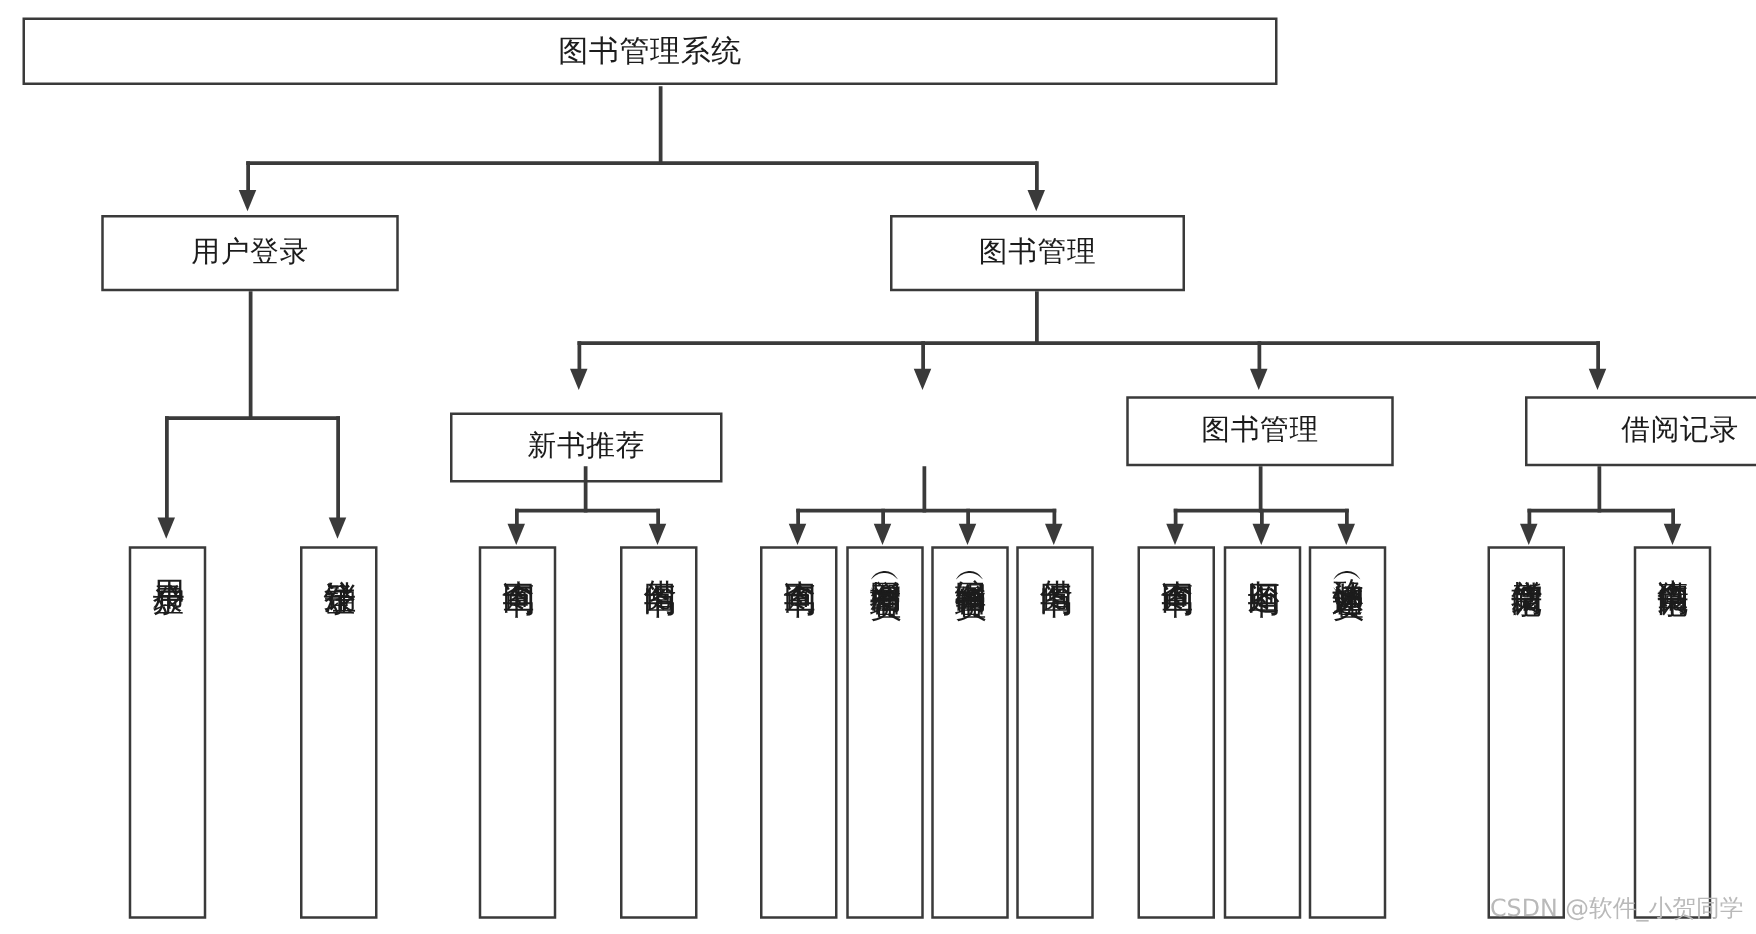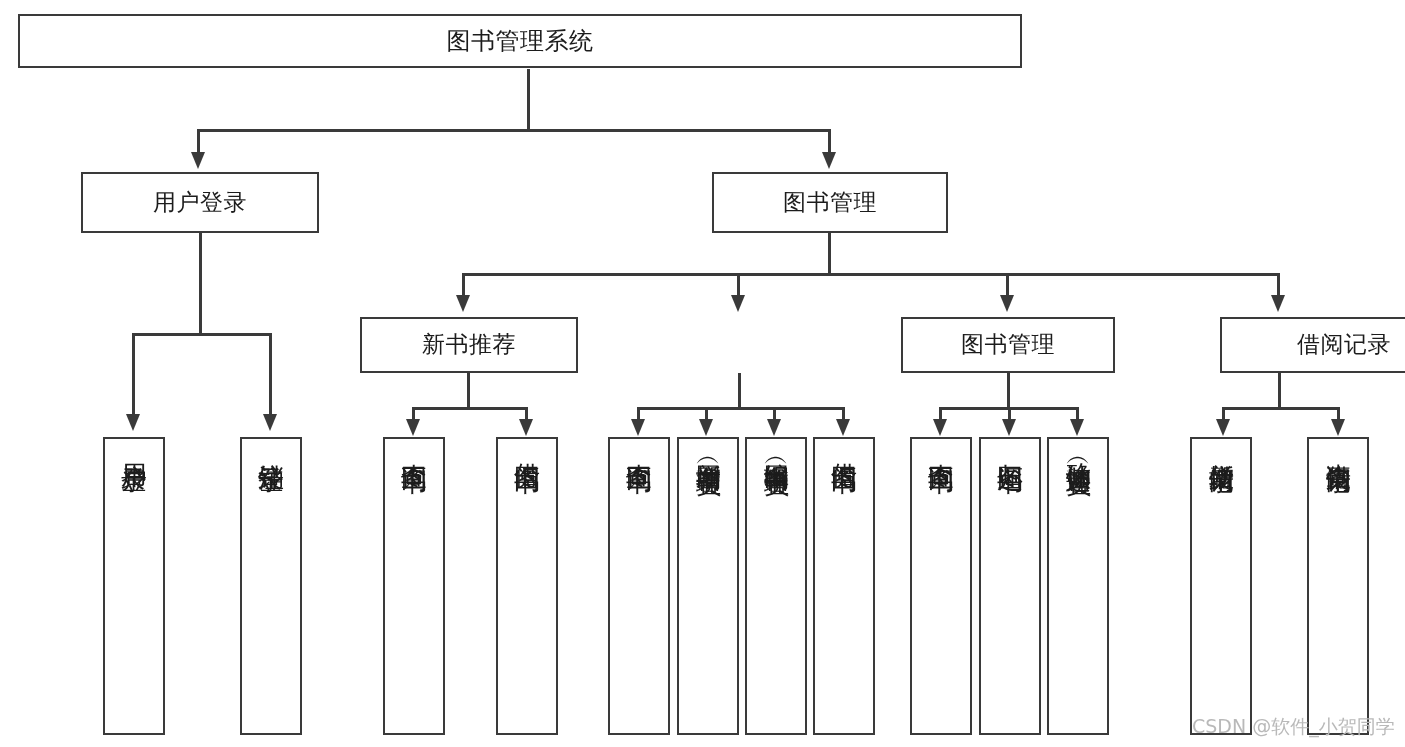--- a/index.html
+++ b/index.html
@@ -125,21 +125,21 @@
 
   <div class="ln vert" style="left:737px; top:273px; width:3px; height:23px;"></div>
   <div class="arrow" style="left:731px; top:295px;"></div>
 
   <div class="ln vert" style="left:1006px; top:273px; width:3px; height:23px;"></div>
   <div class="arrow" style="left:1000px; top:295px;"></div>
 
   <div class="ln vert" style="left:1277px; top:273px; width:3px; height:23px;"></div>
   <div class="arrow" style="left:1271px; top:295px;"></div>
 
-  <div class="node h" style="left:360px; top:317px; width:218px; height:56px;">
+  <div class="node h" style="left:360px; top:330px; width:218px; height:56px;">
     <span class="label">新书推荐</span>
   </div>
   <div class="node h" style="left:901px; top:317px; width:214px; height:56px;">
     <span class="label">图书管理</span>
   </div>
   <div class="node h" style="left:1220px; top:317px; width:248px; height:56px;">
     <span class="label">借阅记录</span>
   </div>
 
   <div class="ln vert" style="left:467px; top:373px; width:3px; height:37px;"></div>

